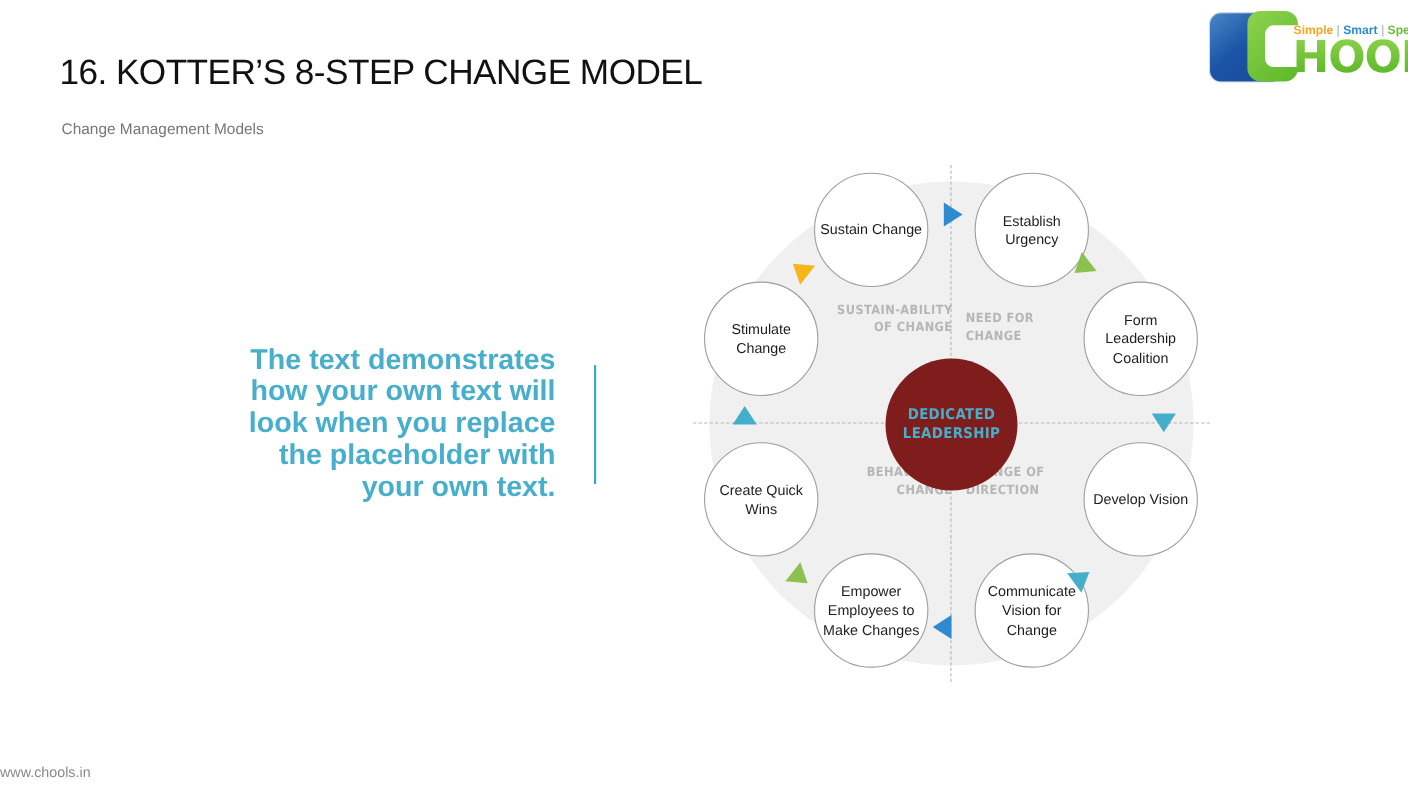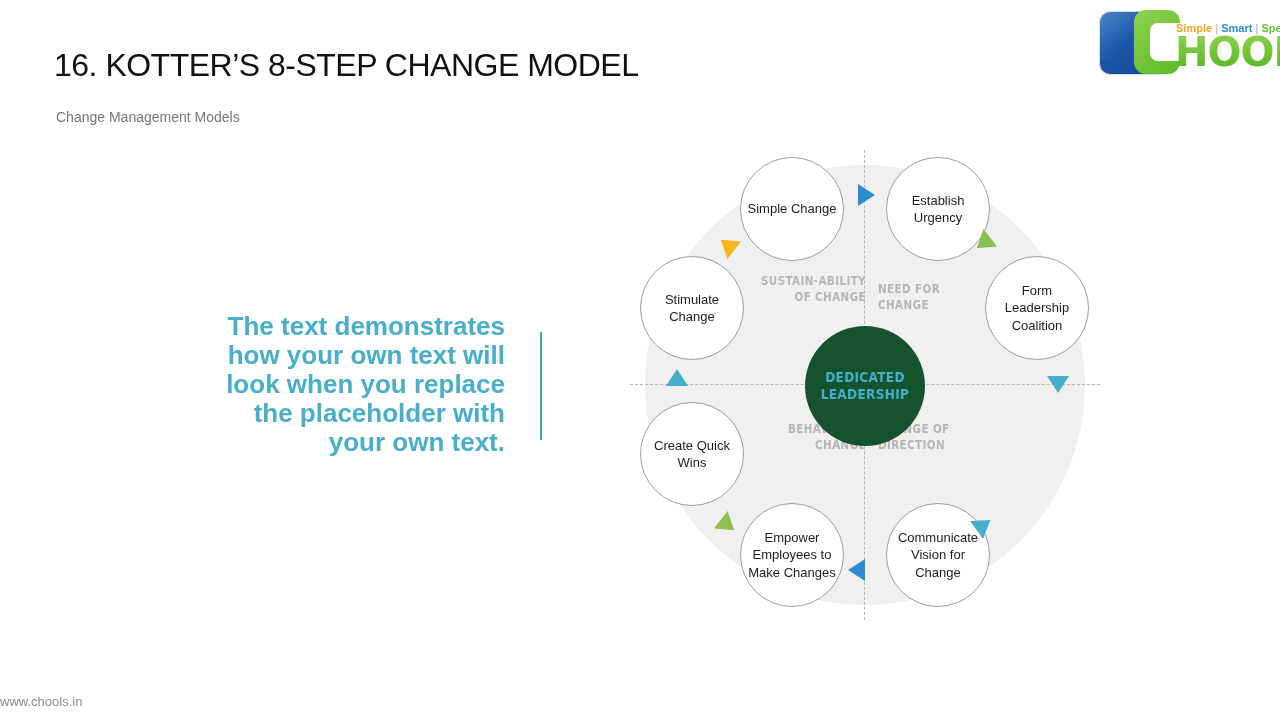--- a/index.html
+++ b/index.html
@@ -186,21 +186,21 @@
     box-sizing: border-box;
     padding: 4px;
   }
   .center-node {
     position: absolute;
     left: 185px;
     top: 186px;
     width: 120px;
     height: 120px;
     border-radius: 50%;
-    background: #14532d;
+    background: #7f1d1d;
     display: flex;
     align-items: center;
     justify-content: center;
     text-align: center;
     font-size: 13.5px;
     line-height: 17px;
     font-weight: 700;
     letter-spacing: 0.3px;
     color: #45AFCB;
     font-family: "DejaVu Sans Condensed", "Liberation Sans Narrow", "Liberation Sans", sans-serif;
@@ -249,25 +249,26 @@
 
   <div class="quad" style="left:138px; top:133px; text-align:right;">SUSTAIN-ABILITY OF CHANGE</div>
   <div class="quad" style="left:258px; top:141px; text-align:left;">NEED FOR CHANGE</div>
   <div class="quad" style="left:138px; top:281px; text-align:right;">BEHAVIORAL CHANGE</div>
   <div class="quad" style="left:258px; top:281px; text-align:left;">CHANGE OF DIRECTION</div>
 
   <div class="center-node">DEDICATED LEADERSHIP</div>
 
   <div class="node" style="left:266px; top:17px;">Establish Urgency</div>
   <div class="node" style="left:365px; top:116px;">Form Leadership Coalition</div>
+  <div class="node" style="left:365px; top:262px;">Develop Vision</div>
   <div class="node" style="left:266px; top:363px;">Communicate Vision for Change</div>
   <div class="node" style="left:120px; top:363px;">Empower Employees to Make Changes</div>
   <div class="node" style="left:20px;  top:262px;">Create Quick Wins</div>
   <div class="node" style="left:20px;  top:116px;">Stimulate Change</div>
-  <div class="node" style="left:120px; top:17px;">Simple Change</div>
+  <div class="node" style="left:120px; top:17px;">Sustain Change</div>
 
   <div class="tri" style="left:238px; top:44px; border-top:11px solid transparent; border-bottom:11px solid transparent; border-left:17px solid #2E8BD0;"></div>
 
   <div class="tri" style="left:355px; top:92px; border-top:11px solid transparent; border-bottom:11px solid transparent; border-right:17px solid #8CC152; transform:rotate(-38deg);"></div>
 
   <div class="tri" style="left:427px; top:236px; border-left:11px solid transparent; border-right:11px solid transparent; border-top:17px solid #45AFCB;"></div>
 
   <div class="tri" style="left:355px; top:374px; border-top:11px solid transparent; border-bottom:11px solid transparent; border-left:17px solid #45AFCB; transform:rotate(-36deg);"></div>
 
   <div class="tri" style="left:228px; top:419px; border-top:11px solid transparent; border-bottom:11px solid transparent; border-right:17px solid #2E8BD0;"></div>

